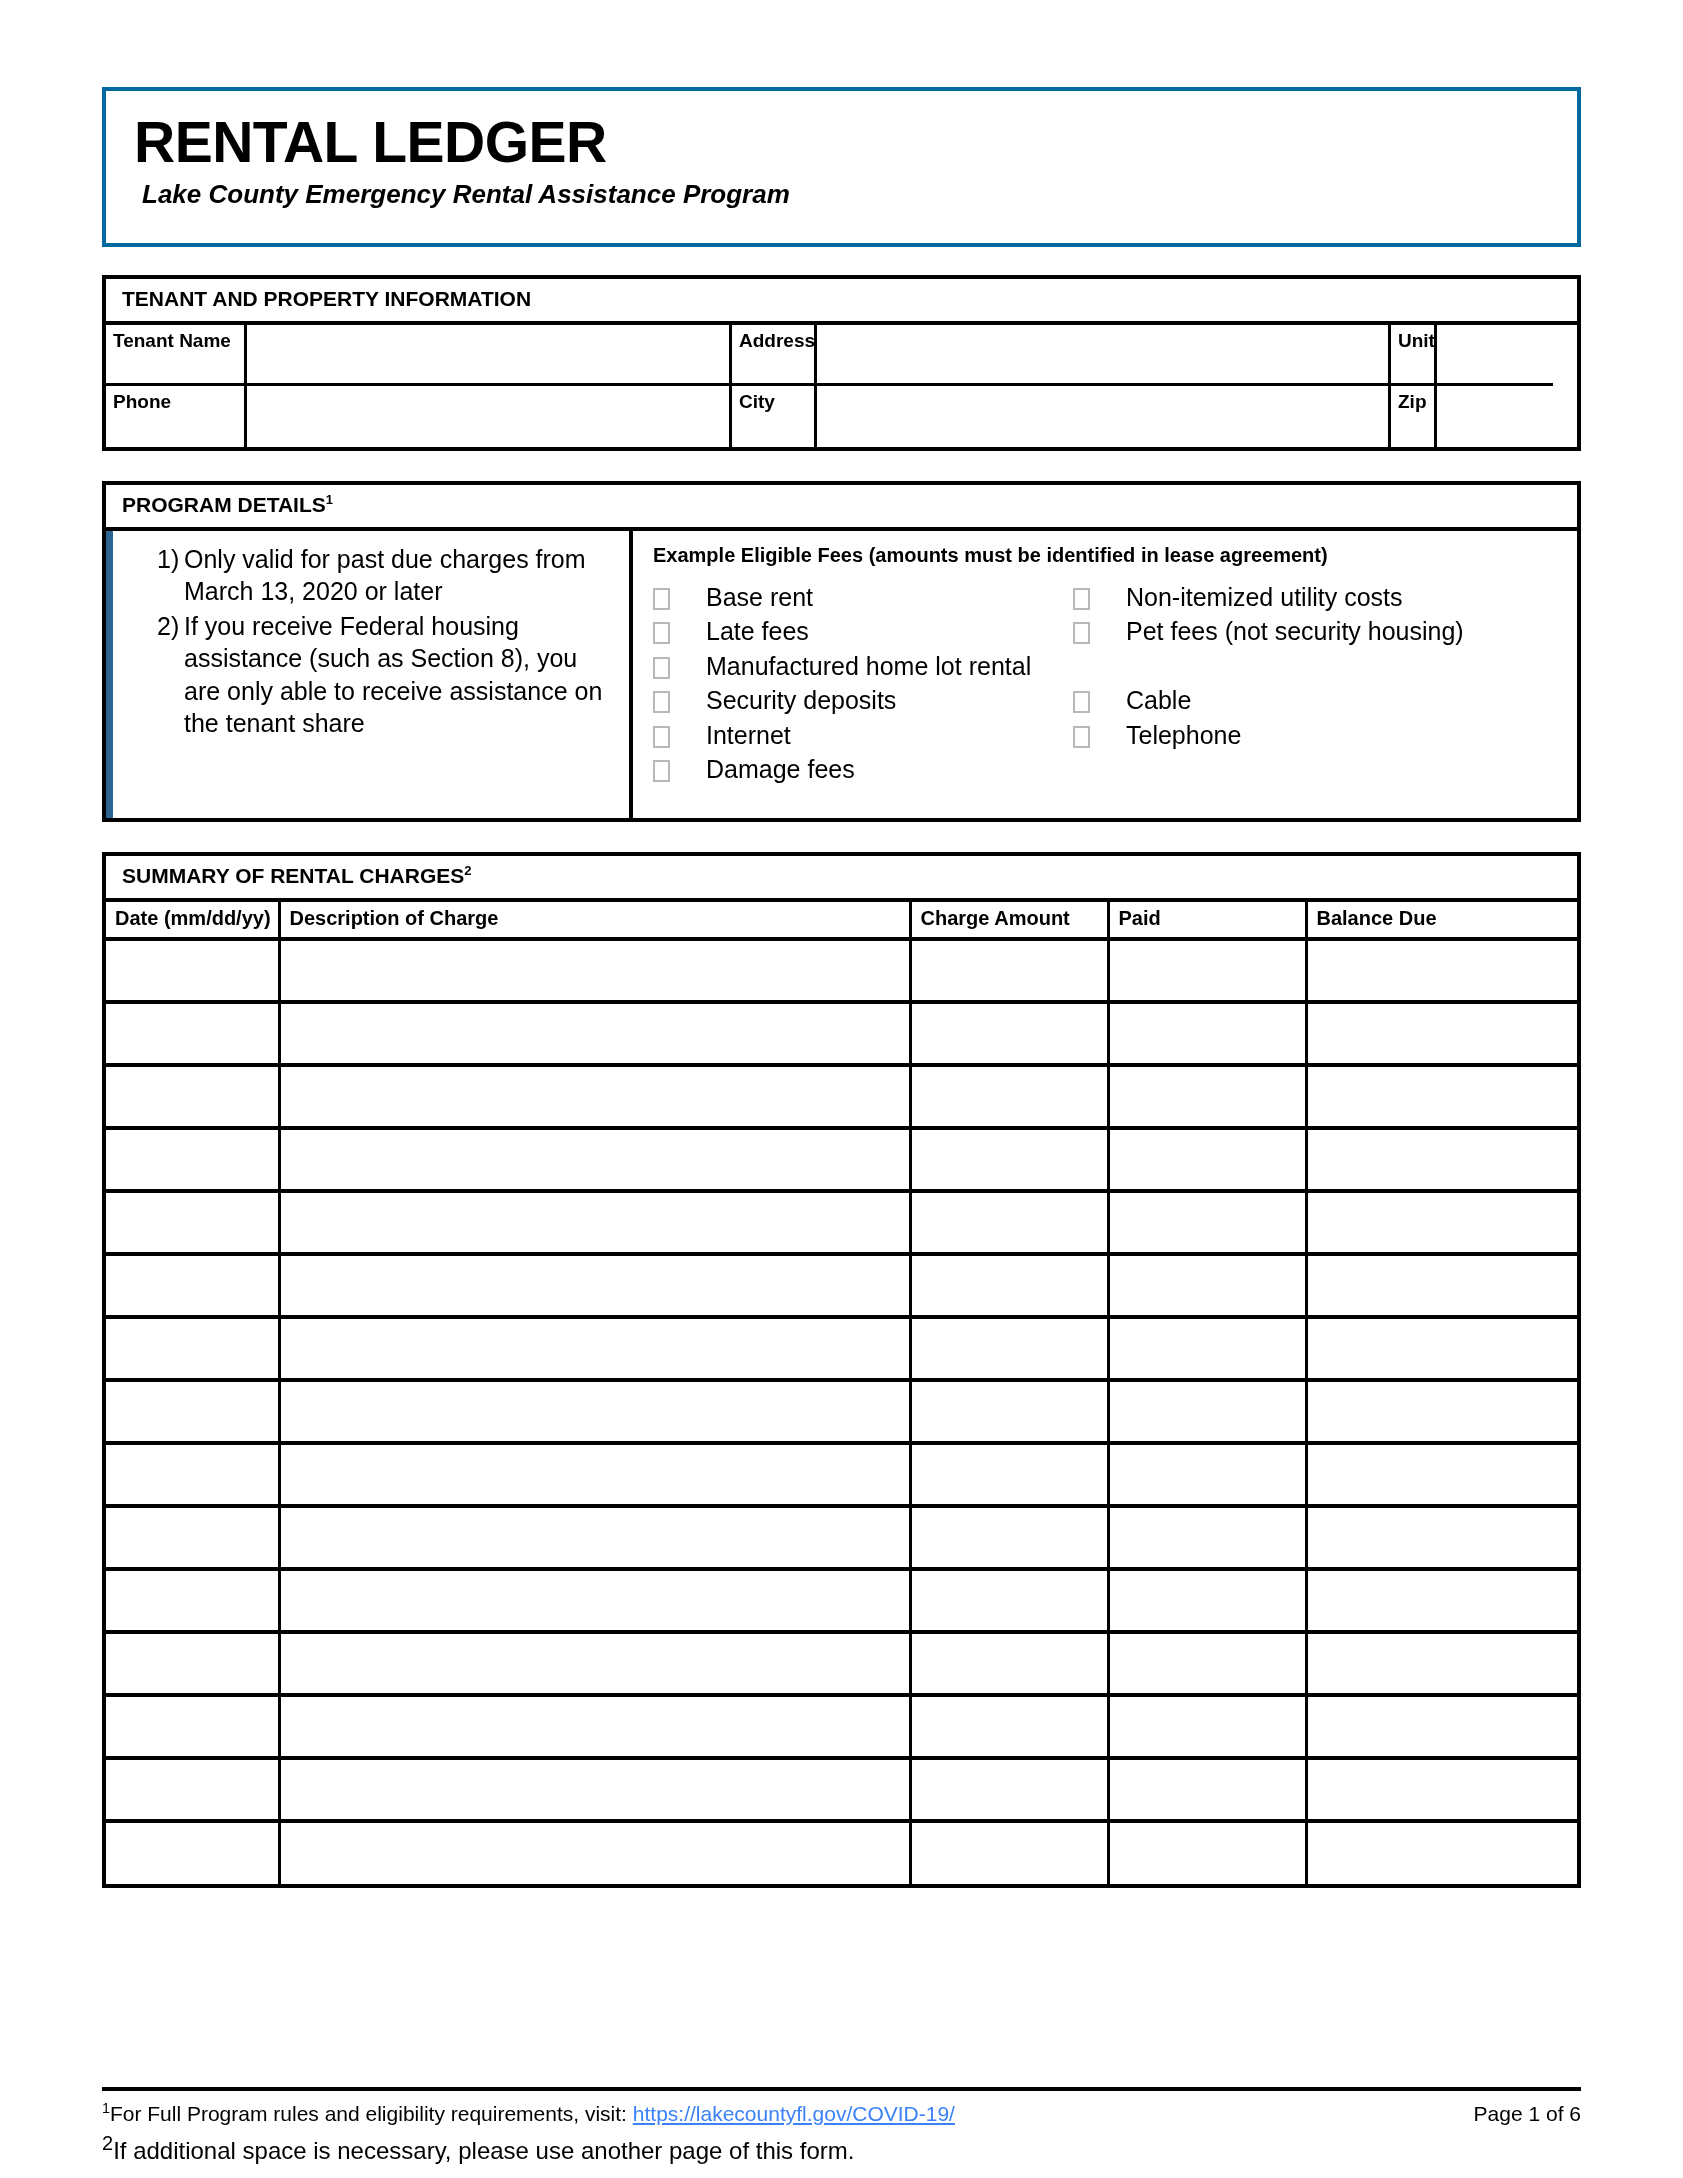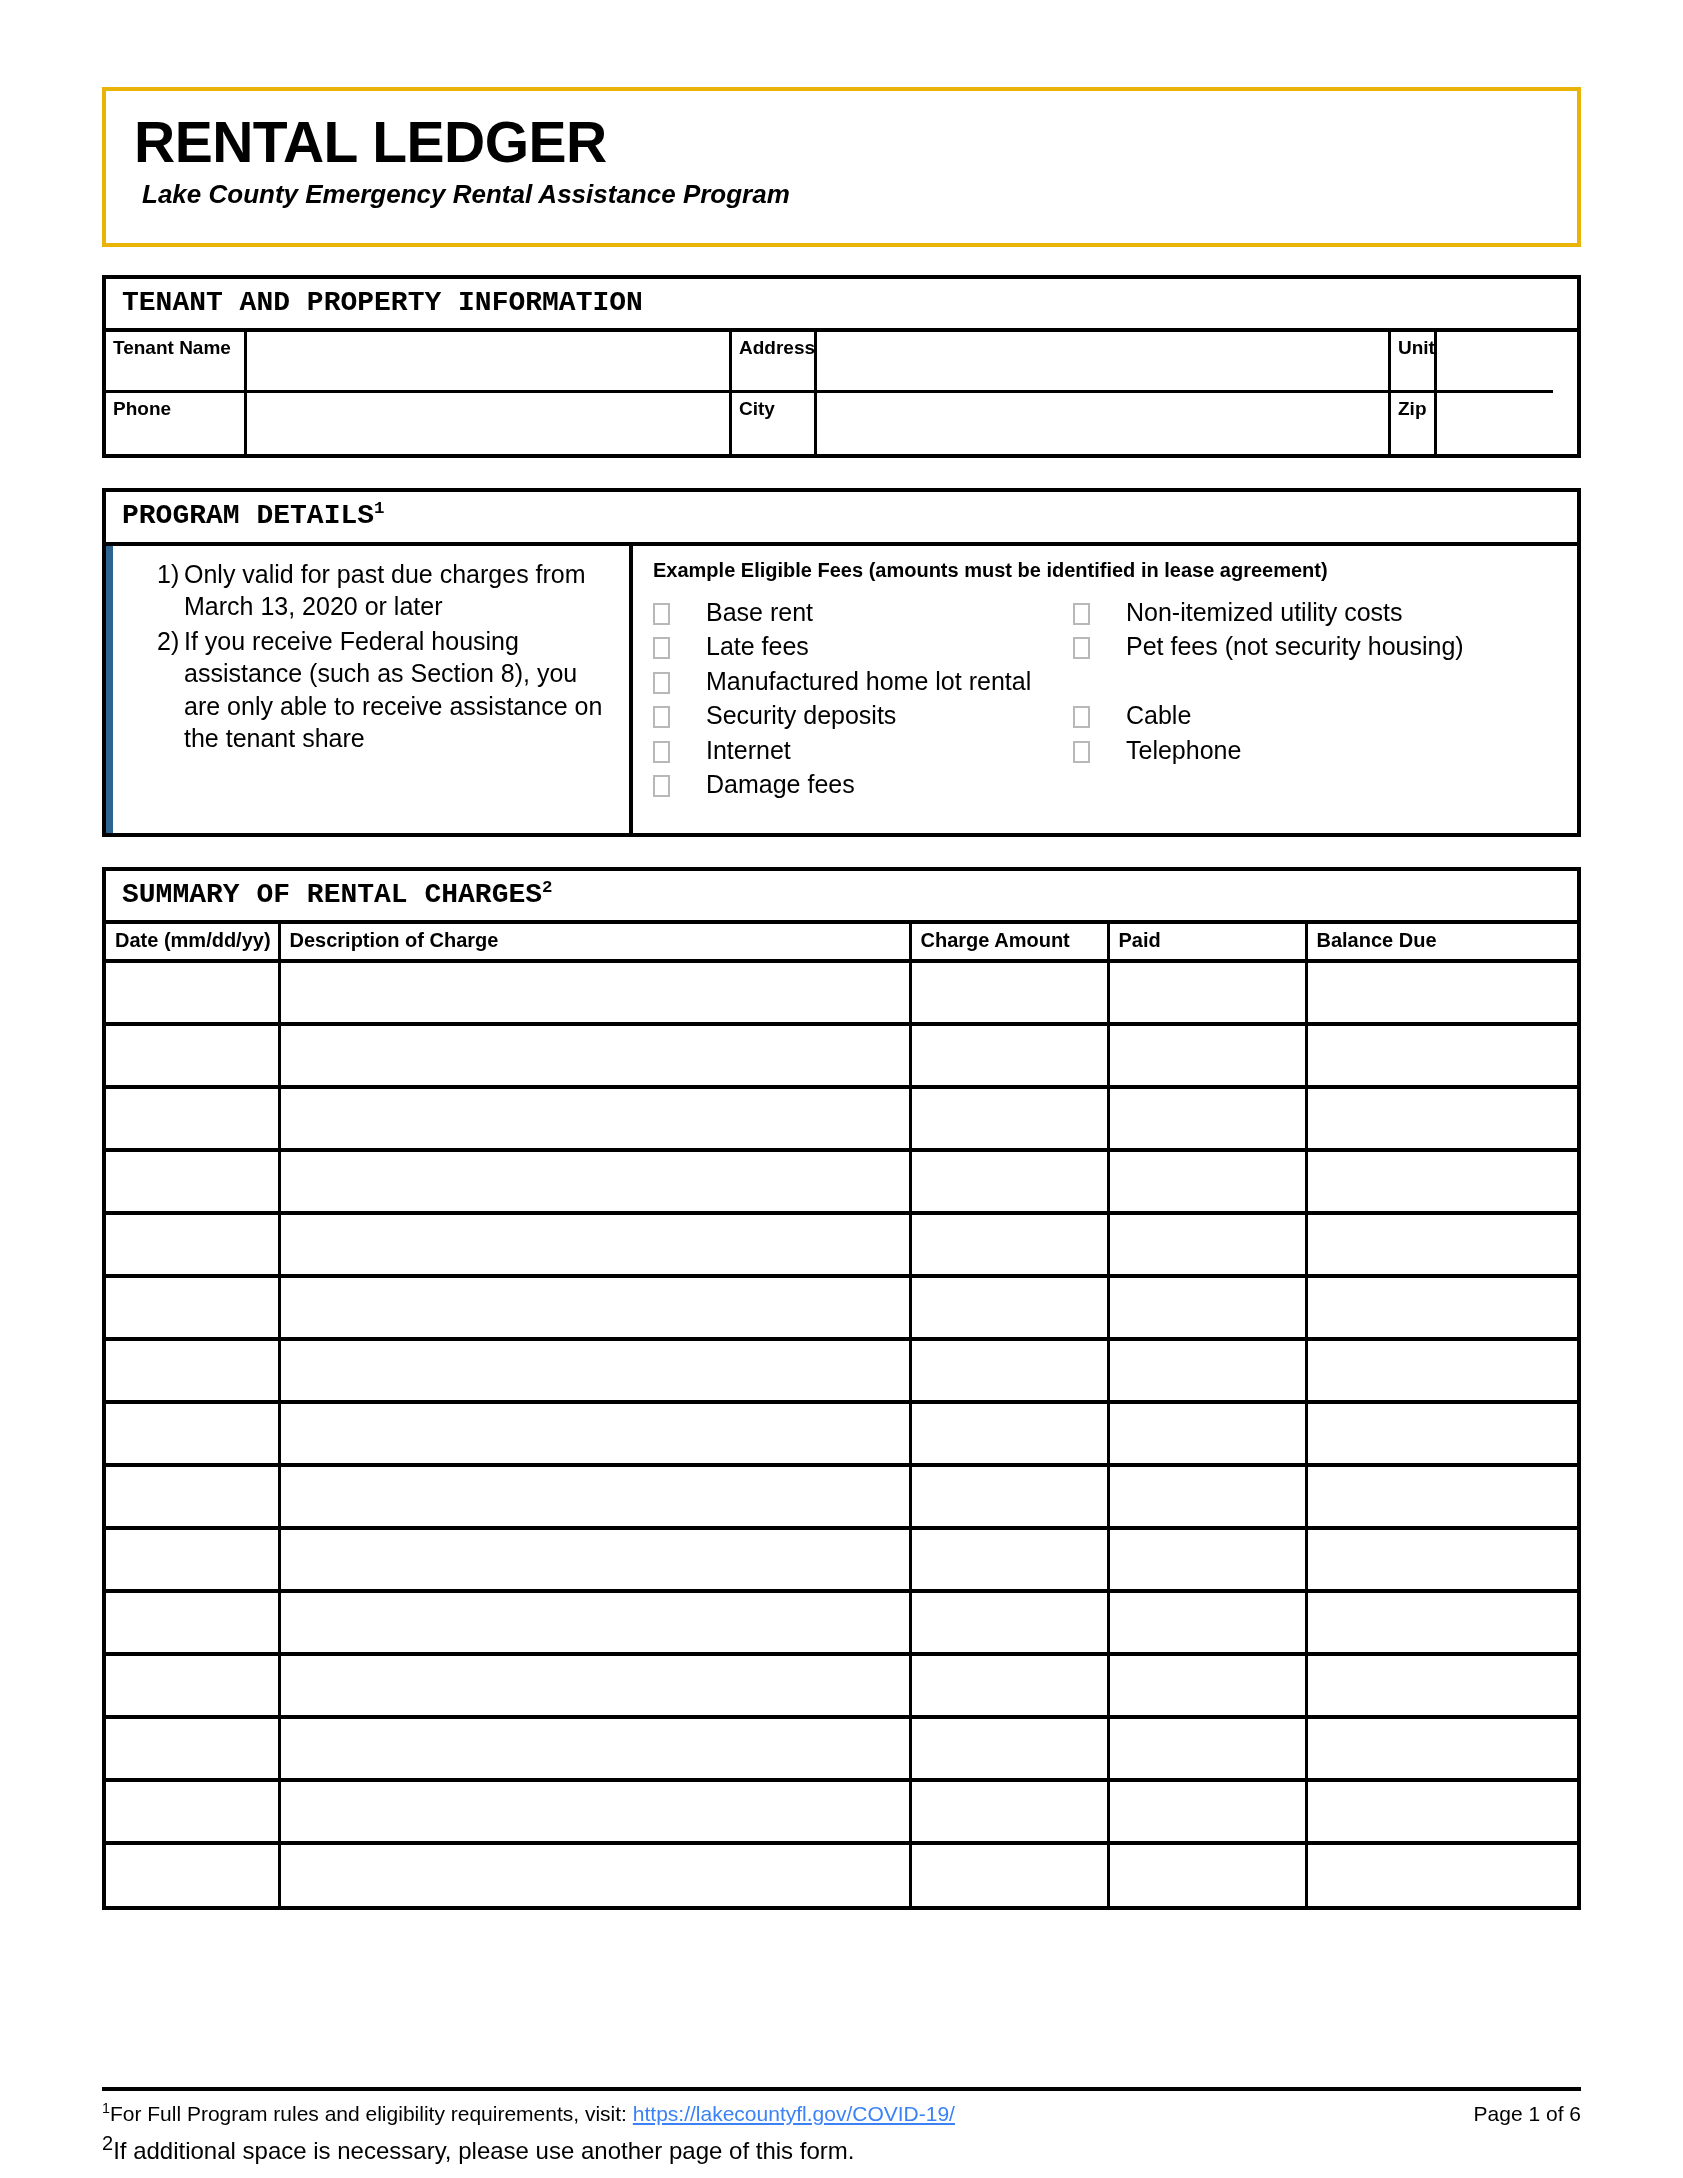--- a/index.html
+++ b/index.html
@@ -20,21 +20,21 @@
     width: 1683px;
     height: 2178px;
     background: #ffffff;
     box-sizing: border-box;
     padding: 0 102px;
   }
 
   
   .title-box {
     margin-top: 87px;
-    border: 4px solid #eab308;
+    border: 4px solid #0369a1;
     padding: 22px 28px 26px 28px;
     box-sizing: border-box;
   }
   .doc-title {
     font-size: 57px;
     font-weight: bold;
     letter-spacing: -0.5px;
     line-height: 1.04;
     margin: 0 0 8px 0;
   }
@@ -45,26 +45,25 @@
     line-height: 1.1;
     margin: 8px;
   }
 
   
   .section-box {
     border: 4px solid #000;
     box-sizing: border-box;
   }
   .section-title {
-    font-size: 28px;
+    font-size: 21px;
     font-weight: bold;
     padding: 9px 14px 11px 16px;
     border-bottom: 4px solid #000;
     line-height: 1.05;
-    font-family: Liberation Mono, monospace;
   }
   .section-title sup {
     font-size: 0.62em;
     vertical-align: super;
     line-height: 0;
   }
 
   
   .tenant-section { margin-top: 28px; }
 

